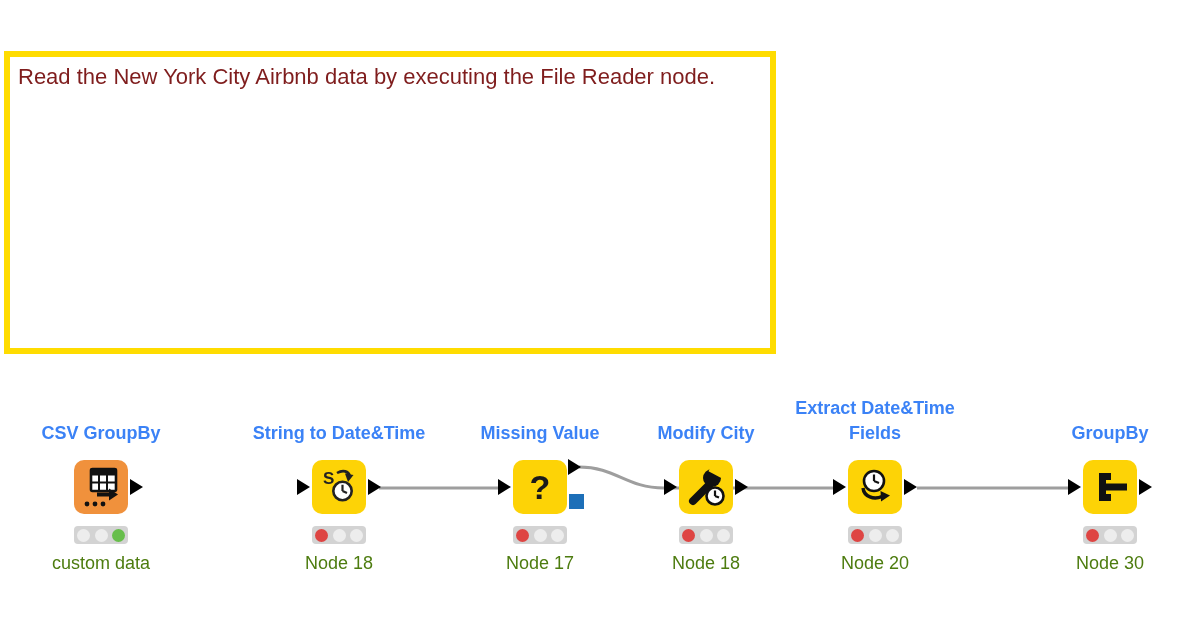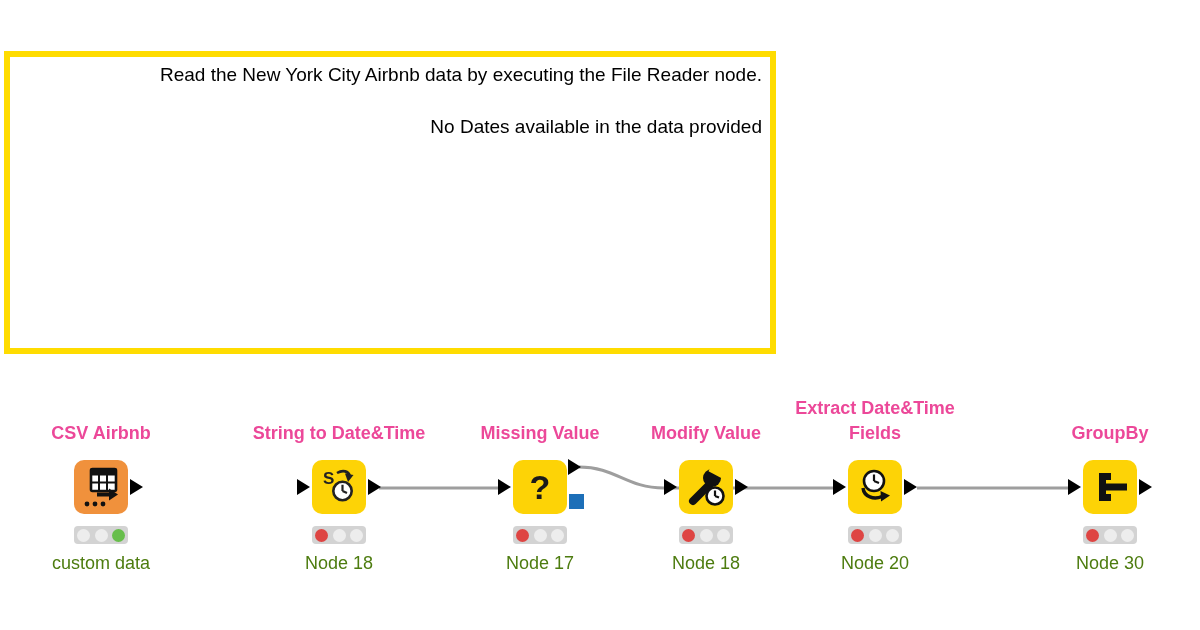--- a/index.html
+++ b/index.html
@@ -8,36 +8,36 @@
     background:#ffffff;
     font-family:"Liberation Sans", sans-serif;
   }
   
   .annotation{
     position:absolute;left:4px;top:51px;width:772px;height:303px;
     box-sizing:border-box;border:6px solid var(--annotation-border,#FFDC00);
     background:#ffffff;padding:7px 8px;
   }
   .ann-title{font-size:17px;font-weight:bold;color:#1a1a1a;margin-bottom:27px;}
-  .ann-line{font-size:19px;color:#000000;margin-bottom:30px;text-align:right;}
+  .ann-line{font-size:22px;color:#7f1d1d;margin-bottom:30px;}
   
   .wires{position:absolute;left:0;top:0;width:1200px;height:630px;}
   .wires path{stroke:var(--wire,#9E9E9E);stroke-width:3;fill:none;}
   
   .node-group{position:absolute;top:460px;width:54px;height:54px;}
   .node-square{
     position:absolute;left:0;top:0;width:54px;height:54px;
     background:var(--node-yellow,#FDD306);border-radius:10px;
   }
   .node-square.orange{background:var(--node-orange,#F0913C);}
   .node-icon{position:absolute;left:0;top:0;width:54px;height:54px;}
   .node-label{
     position:absolute;left:50%;transform:translateX(-50%);
     bottom:calc(100% + 14px);white-space:pre;text-align:center;
-    font-size:18px;font-weight:bold;color:#ec4899;line-height:25px;
+    font-size:18px;font-weight:bold;color:#3b82f6;line-height:25px;
   }
   .node-name{
     position:absolute;left:50%;transform:translateX(-50%);top:93px;
     white-space:nowrap;font-size:18px;color:#4d7c0f;
   }
   
   .port{position:absolute;width:0;height:0;
     border-top:8px solid transparent;border-bottom:8px solid transparent;
     border-left:13px solid #000;}
   .port-in{left:-15px;top:19px;}
@@ -54,32 +54,31 @@
   .traffic i{display:block;width:13px;height:13px;border-radius:50%;
     background:var(--status-off,#EDEDED);}
   .node-group[data-status="idle"] .traffic .l1{background:var(--status-red,#DE4543);}
   .node-group[data-status="executed"] .traffic .l3{background:var(--status-green,#67BE4B);}
 </style>
 </head>
 <body>
 
 <div class="annotation">
   <div class="ann-line">Read the New York City Airbnb data by executing the File Reader node.</div>
-  <div class="ann-line">No Dates available in the data provided</div>
 </div>
 
 <svg class="wires" viewBox="0 0 1200 630">
   <path d="M379 488 L498 488"></path>
   <path d="M579 467 C616 467 626 488 664 488"></path>
   <path d="M748 488 L664 488 M748 488 L834 488" transform="translate(0,0)"></path>
   <path d="M917 488 L1068 488"></path>
 </svg>
 
 <div class="node-group" style="left:74px" data-status="executed">
-  <div class="node-label">CSV Airbnb</div>
+  <div class="node-label">CSV GroupBy</div>
   <div class="node-square orange">
     <svg class="node-icon" viewBox="0 0 54 54">
       <rect x="17" y="9" width="25" height="22" rx="1.5" fill="#fff" stroke="#111" stroke-width="2.6"></rect>
       <rect x="16.5" y="8.5" width="26" height="7" fill="#111"></rect>
       <line x1="25" y1="15" x2="25" y2="30" stroke="#111" stroke-width="2"></line>
       <line x1="33" y1="15" x2="33" y2="30" stroke="#111" stroke-width="2"></line>
       <line x1="17" y1="22.5" x2="42" y2="22.5" stroke="#111" stroke-width="2"></line>
       <path d="M23 34.5 H36" stroke="#111" stroke-width="4"></path>
       <polygon points="35,28.5 44,34.5 35,40.5" fill="#111"></polygon>
       <circle cx="13" cy="44" r="2.4" fill="#111"></circle>
@@ -129,21 +128,21 @@
   </div>
   <div class="traffic">
       <i class="l1"></i>
       <i class="l2"></i>
       <i class="l3"></i>
     </div>
   <div class="node-name">Node 17</div>
 </div>
 
 <div class="node-group" style="left:679px" data-status="idle">
-  <div class="node-label">Modify Value</div>
+  <div class="node-label">Modify City</div>
   <div class="node-square">
     <svg class="node-icon" viewBox="0 0 54 54">
       <path d="M14 41 L30 25" stroke="#111" stroke-width="8" stroke-linecap="round" fill="none"></path>
       <circle cx="33" cy="18" r="9" fill="#111"></circle>
       <rect x="31" y="5" width="15" height="10" style="fill:var(--node-yellow,#FDD306)" transform="rotate(28 38 10)"></rect>
       <circle cx="36" cy="36" r="8.5" fill="#fff" stroke="#111" stroke-width="2.6"></circle>
       <path d="M36 36 V30.5 M36 36 L40 37.5" stroke="#111" stroke-width="2.2" fill="none"></path>
     </svg>
     <div class="port port-in"></div>
     <div class="port port-out"></div>

